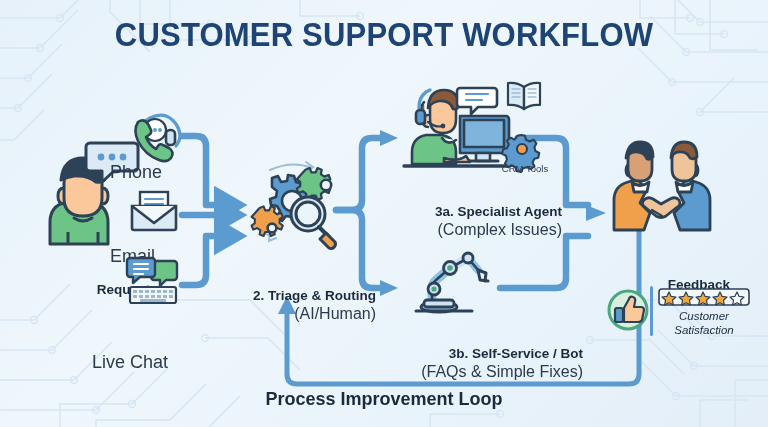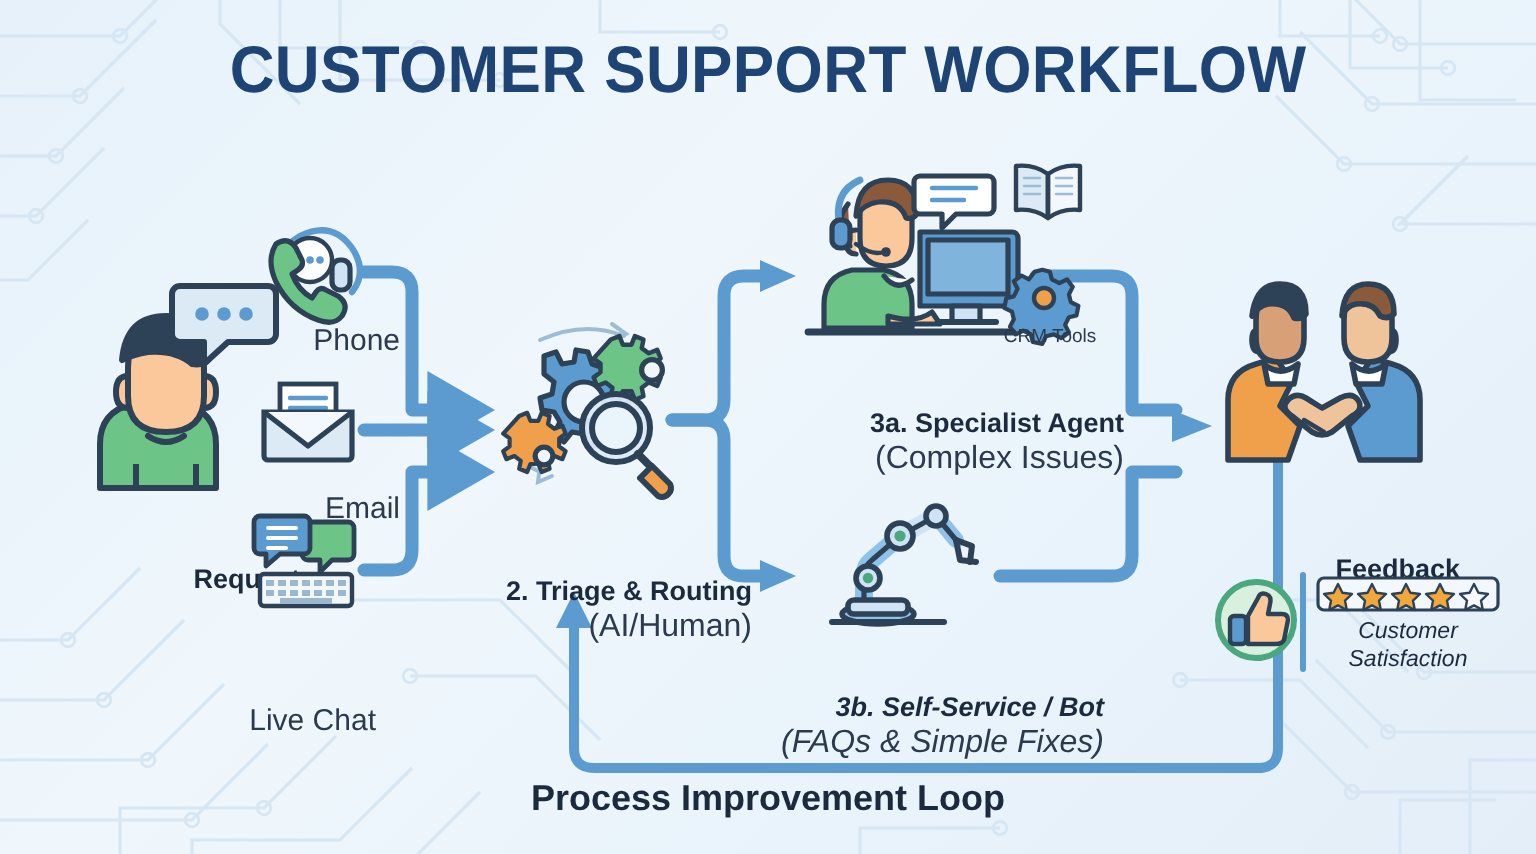--- a/index.html
+++ b/index.html
@@ -20,21 +20,21 @@
     position:absolute;left:0;right:0;top:16px;text-align:center;
     font-size:33px;font-weight:bold;letter-spacing:.2px;
     color:#1d4474;font-family:"Liberation Sans", sans-serif;
     transform:scaleX(.94);
   }
 
   
   .node{position:absolute;text-align:right;margin-top:32px;}
   .n-title{font-size:13.5px;font-weight:bold;color:#1b2a3d;line-height:1.15;}
   .n-sub{font-size:16px;color:#2b3a4d;line-height:1.2;}
-  .chan-label{font-size:15px;color:#2b3a4d;text-align:right;}
+  .chan-label{font-size:18px;color:#2b3a4d;text-align:left;}
   .small-label{font-size:9.5px;color:#2b3a4d;text-align:center;line-height:1.12;}
   .loop-label{position:absolute;font-size:18px;font-weight:bold;color:#1b2a3d;
     width:100%;text-align:center;}
   .sat-label{font-size:11.5px;color:#1b2a3d;text-align:center;line-height:1.2;}
 
   svg{display:block;overflow:visible;}
   .ico{position:absolute;}
 </style>
 </head>
 <body>
@@ -338,21 +338,21 @@
         <rect x="16" y="55" width="30" height="7" rx="3" fill="#cfe3f4"></rect>
         <circle cx="42" cy="23" r="6.5" fill="#cfe3f4"></circle>
         <circle cx="42" cy="23" r="2.8" fill="#4aa77e" stroke="none"></circle>
         <circle cx="26" cy="44" r="6" fill="#cfe3f4"></circle>
         <circle cx="26" cy="44" r="2.6" fill="#4aa77e" stroke="none"></circle>
         <circle cx="60" cy="13" r="5" fill="#cfe3f4"></circle>
       </g>
       <path d="M8 66 h56" stroke="#2d4256" stroke-width="3" stroke-linecap="round"></path>
     </svg>
   </div>
-  <div class="node" style="left:348px;top:314px;width:204px;font-style:italic;">
+  <div class="node" style="left:379px;top:314px;width:204px;">
     <div class="n-title">3b. Self-Service / Bot</div>
     <div class="n-sub">(FAQs &amp; Simple Fixes)</div>
   </div>
 
   <div class="ico" style="left:608px;top:138px;">
     <svg width="108" height="96" viewBox="0 0 108 96">
       <g stroke="#2d4256" stroke-width="2.8" stroke-linejoin="round" stroke-linecap="round">
         <path d="M6 92 V62 q0-14 14-18 l10-3 l8 12 l-6 12 l10 10 l-6 17 z" fill="#f0a04b"></path>
         <path d="M102 92 V62 q0-14-14-18 l-10-3 l-8 12 l6 12 l-10 10 l6 17 z" fill="#5b9bd0"></path>
         <path d="M22 38 q-4 0-4-6 t4-5" fill="#d8a077"></path>

